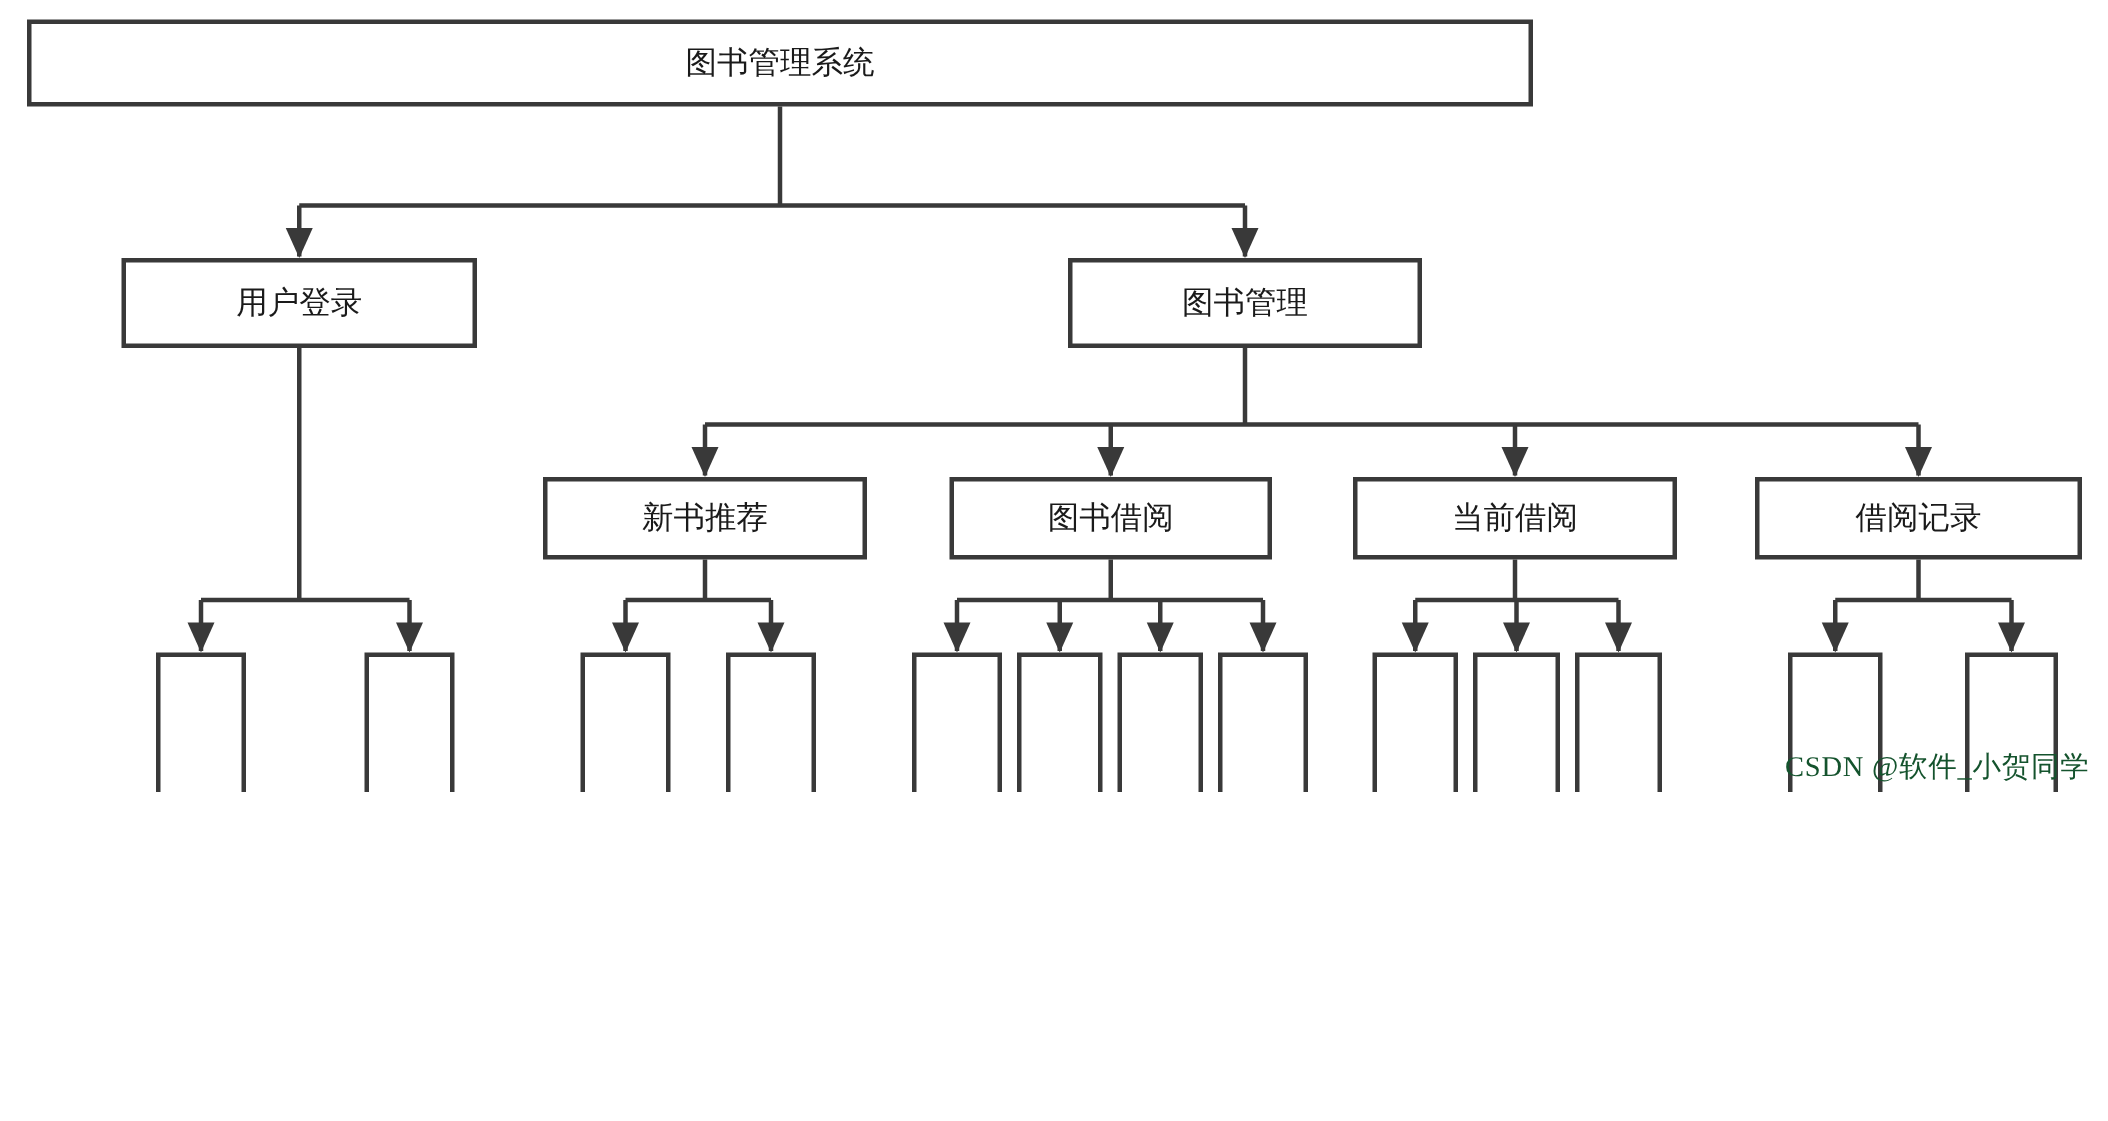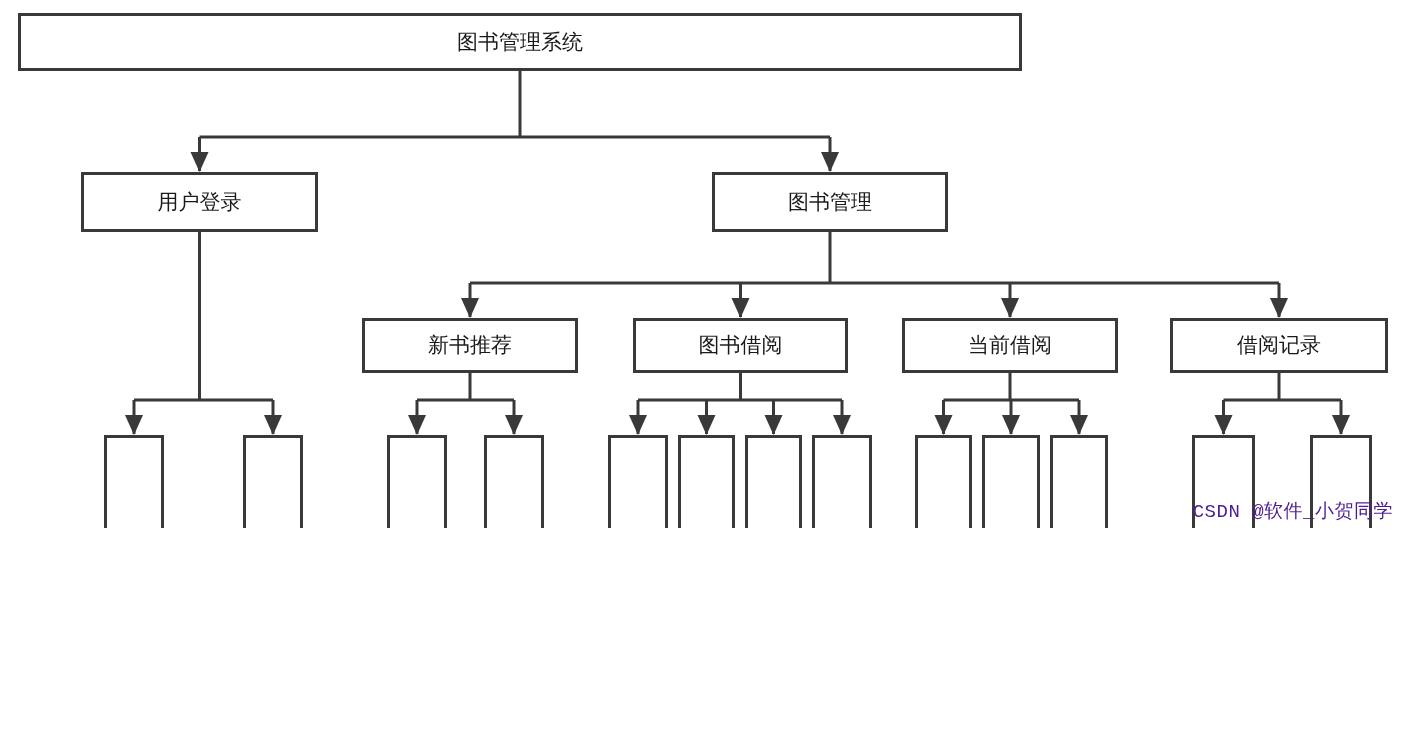--- a/index.html
+++ b/index.html
@@ -55,23 +55,23 @@
     line-height: 1.18;
     letter-spacing: 2px;
     color: #1a1a1a;
     pointer-events: none;
     white-space: nowrap;
   }
   .watermark {
     position: absolute;
     right: 12px;
     bottom: 4px;
-    font-family: Liberation Mono, monospace;
+    font-family: Liberation Serif, serif;
     font-size: 19px;
-    color: #4c1d95;
+    color: #14532d;
     letter-spacing: 0.5px;
     user-select: none;
     white-space: nowrap;
     text-align: right;
   }
 </style>
 </head>
 <body>
 
 <div id="diagram-root">

